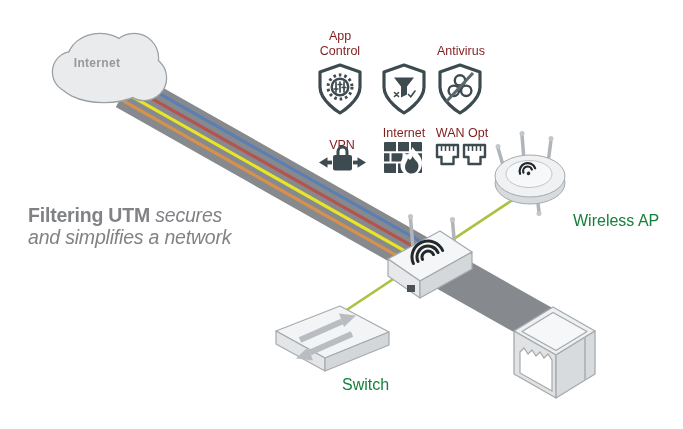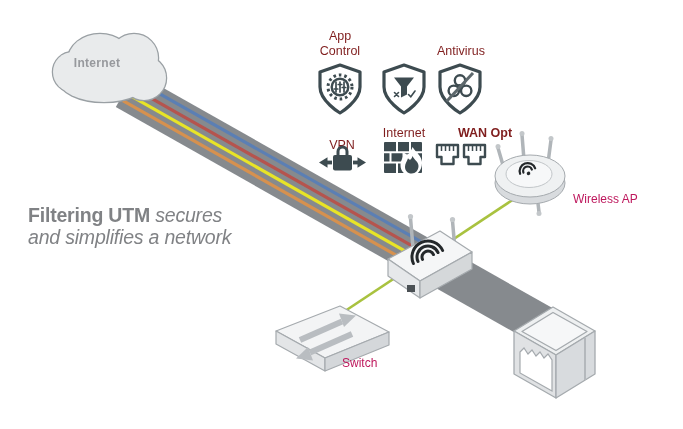--- a/index.html
+++ b/index.html
@@ -12,33 +12,33 @@
   .headline{
     left:28px;top:204px;width:248px;
     font-size:19.5px;line-height:1.14;color:#808285;letter-spacing:-0.2px;
   }
   .headline .b{font-weight:bold;white-space:pre-wrap;}
   .headline .r{white-space:pre-wrap;font-style:italic;}
   .cloud-label{
     left:56px;top:56px;width:82px;text-align:center;
     font-size:12px;font-weight:bold;color:#97999d;letter-spacing:0.3px;
   }
-  .dev-label{font-size:12px;color:#be185d;}
+  .dev-label{font-size:16px;color:#15803d;margin-top:20px;}
   .lbl-fortigate{left:482px;top:251px;}
   .lbl-wireless{left:573px;top:192px;}
   .lbl-switch{left:342px;top:356px;}
   .feat-label{
     font-size:12.5px;color:#7f1d1d;text-align:center;line-height:1.18;white-space:pre-line;
   }
   .fl-app{left:308px;top:29px;width:64px;}
   .fl-web{left:366px;top:29px;width:76px;}
   .fl-av{left:424px;top:44px;width:74px;}
   .fl-vpn{left:312px;top:138px;width:60px;}
   .fl-fw{left:372px;top:126px;width:64px;}
-  .fl-wan{left:453px;top:126px;width:64px;font-weight:bold;}
+  .fl-wan{left:430px;top:126px;width:64px;}
   .ic-app{left:317px;top:63px;}
   .ic-web{left:381px;top:63px;}
   .ic-av{left:437px;top:63px;}
   .ic-vpn{left:318px;top:141px;}
   .ic-fw{left:382px;top:137px;}
   .ic-wan{left:435px;top:143px;}
 </style>
 </head>
 <body>
 

